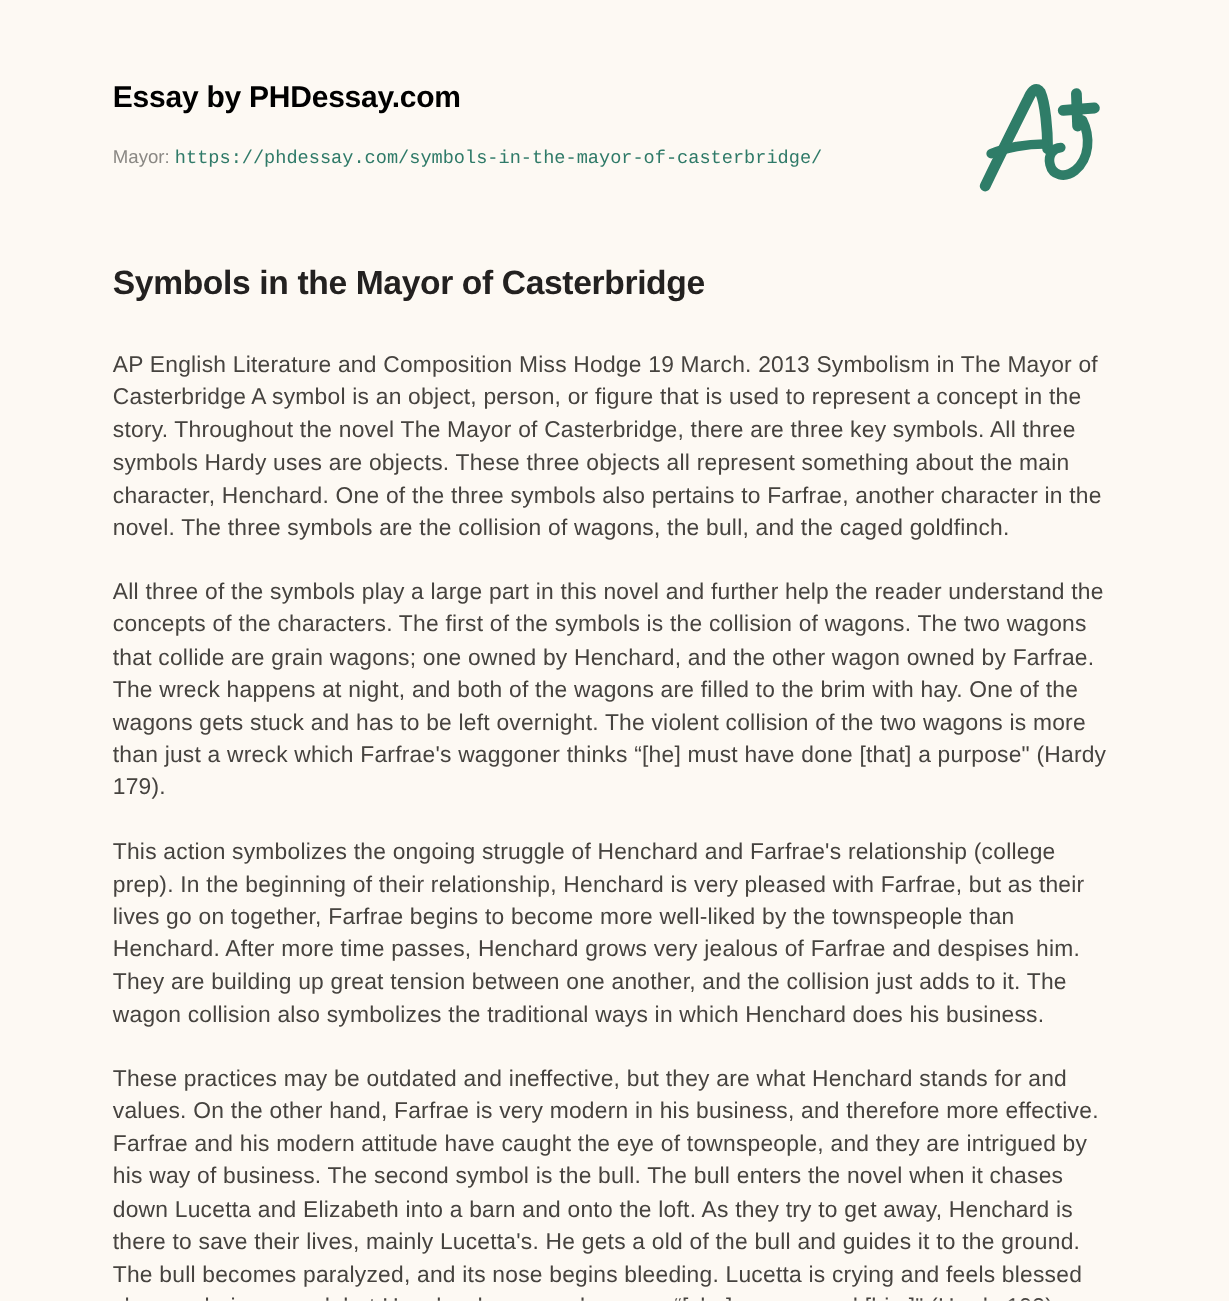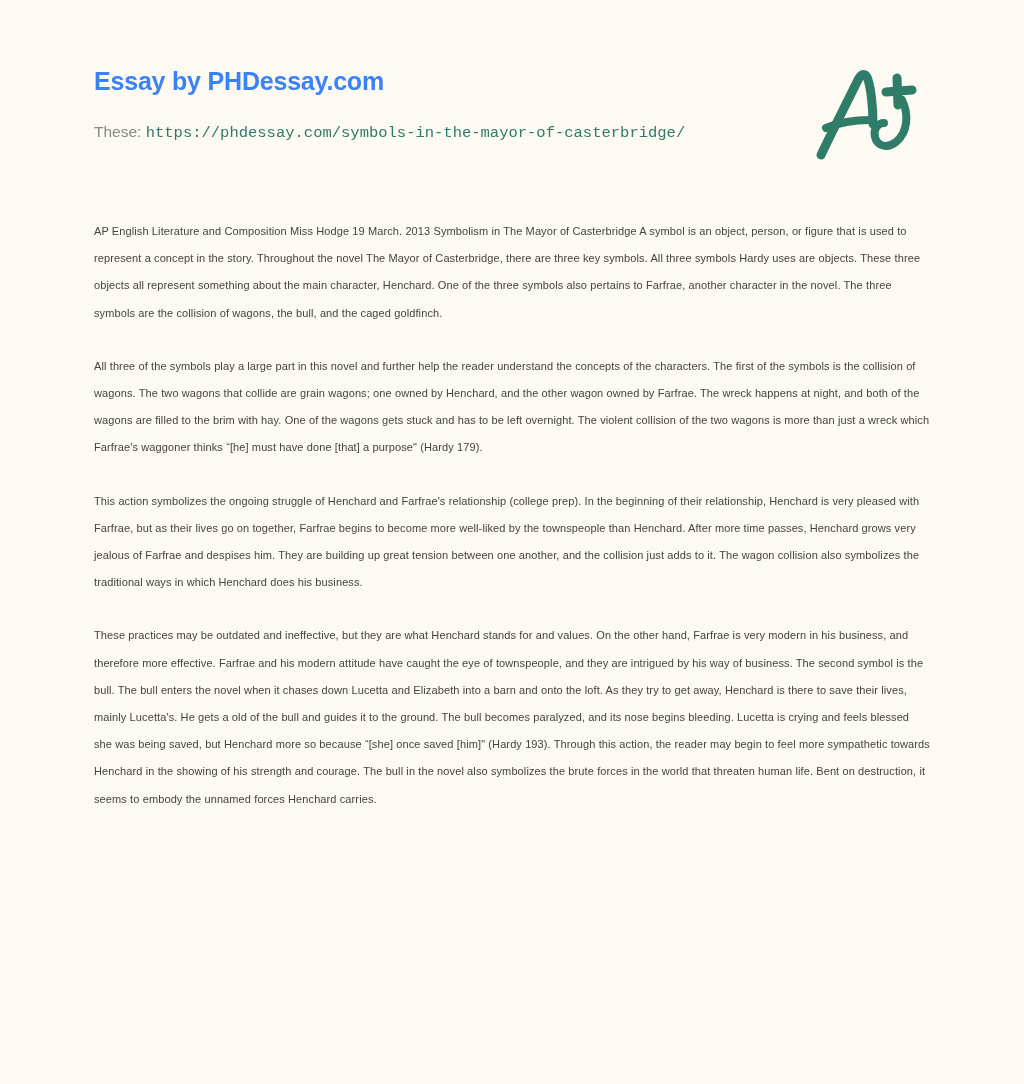--- a/index.html
+++ b/index.html
@@ -34,21 +34,21 @@
   .brand-block {
     position: absolute;
     left: 94px;
     top: 66px;
   }
 
   .brand-line {
     font-size: 25px;
     font-weight: 700;
     letter-spacing: -0.2px;
-    color: #3b82f6;
+    color: #000000;
     line-height: 1.2;
     white-space: nowrap;
   }
 
   .source-line {
     position: absolute;
     left: 94px;
     top: 121px;
     font-size: 15.5px;
     line-height: 1.4;
@@ -87,21 +87,21 @@
   .article-title {
     font-size: 28px;
     font-weight: 700;
     color: #232120;
     letter-spacing: -0.3px;
     margin: 0 0 38px 0;
     line-height: 1.25;
   }
 
   .para {
-    font-size: 11px;
+    font-size: 19px;
     line-height: 27.2px;
     color: #46433f;
     margin: 0 0 26px 0;
     text-align: left;
     letter-spacing: 0.01em;
   }
   .para:last-child {
     margin-bottom: 16px;
   }
 </style>
@@ -110,21 +110,21 @@
 
 <div class="page">
 
   <div class="header">
 
     <div class="brand-block">
       <div class="brand-line">Essay by PHDessay.com</div>
     </div>
 
     <div class="source-line">
-      <span class="source-label">These:</span>
+      <span class="source-label">Mayor:</span>
       <a class="source-url" href="#">https://phdessay.com/symbols-in-the-mayor-of-casterbridge/</a>
     </div>
 
     <div class="logo">
       <svg width="120" height="104" viewBox="0 0 120 104" aria-hidden="true">
         <g fill="none" stroke="#2f7d68" stroke-linecap="round" stroke-linejoin="round">
 
           <path d="M13 93 C24 70, 38 42, 49 20 C52 13, 56 10, 59 15 C63 24, 65 46, 65 62" stroke-width="9"></path>
           <path d="M18 66 C30 61, 48 58, 62 58" stroke-width="8"></path>
 
@@ -132,20 +132,21 @@
           <path d="M89 16 L90 43" stroke-width="9"></path>
 
           <path d="M94 38 C101 52, 100 70, 88 80 C79 87, 69 84, 67 75 C65 67, 70 61, 76 61" stroke-width="8"></path>
         </g>
       </svg>
     </div>
 
   </div>
 
   <div class="article">
+    <h1 class="article-title">Symbols in the Mayor of Casterbridge</h1>
 
     <p class="para">AP English Literature and Composition Miss Hodge 19 March. 2013 Symbolism in The Mayor of Casterbridge A symbol is an object, person, or figure that is used to represent a concept in the story. Throughout the novel The Mayor of Casterbridge, there are three key symbols. All three symbols Hardy uses are objects. These three objects all represent something about the main character, Henchard. One of the three symbols also pertains to Farfrae, another character in the novel. The three symbols are the collision of wagons, the bull, and the caged goldfinch.</p>
     <p class="para">All three of the symbols play a large part in this novel and further help the reader understand the concepts of the characters. The first of the symbols is the collision of wagons. The two wagons that collide are grain wagons; one owned by Henchard, and the other wagon owned by Farfrae. The wreck happens at night, and both of the wagons are filled to the brim with hay. One of the wagons gets stuck and has to be left overnight. The violent collision of the two wagons is more than just a wreck which Farfrae's waggoner thinks “[he] must have done [that] a purpose" (Hardy 179).</p>
     <p class="para">This action symbolizes the ongoing struggle of Henchard and Farfrae's relationship (college prep). In the beginning of their relationship, Henchard is very pleased with Farfrae, but as their lives go on together, Farfrae begins to become more well-liked by the townspeople than Henchard. After more time passes, Henchard grows very jealous of Farfrae and despises him. They are building up great tension between one another, and the collision just adds to it. The wagon collision also symbolizes the traditional ways in which Henchard does his business.</p>
     <p class="para">These practices may be outdated and ineffective, but they are what Henchard stands for and values. On the other hand, Farfrae is very modern in his business, and therefore more effective. Farfrae and his modern attitude have caught the eye of townspeople, and they are intrigued by his way of business. The second symbol is the bull. The bull enters the novel when it chases down Lucetta and Elizabeth into a barn and onto the loft. As they try to get away, Henchard is there to save their lives, mainly Lucetta's. He gets a old of the bull and guides it to the ground. The bull becomes paralyzed, and its nose begins bleeding. Lucetta is crying and feels blessed she was being saved, but Henchard more so because “[she] once saved [him]" (Hardy 193). Through this action, the reader may begin to feel more sympathetic towards Henchard in the showing of his strength and courage. The bull in the novel also symbolizes the brute forces in the world that threaten human life. Bent on destruction, it seems to embody the unnamed forces Henchard carries.</p>
 
   </div>
 
 </div>
 

